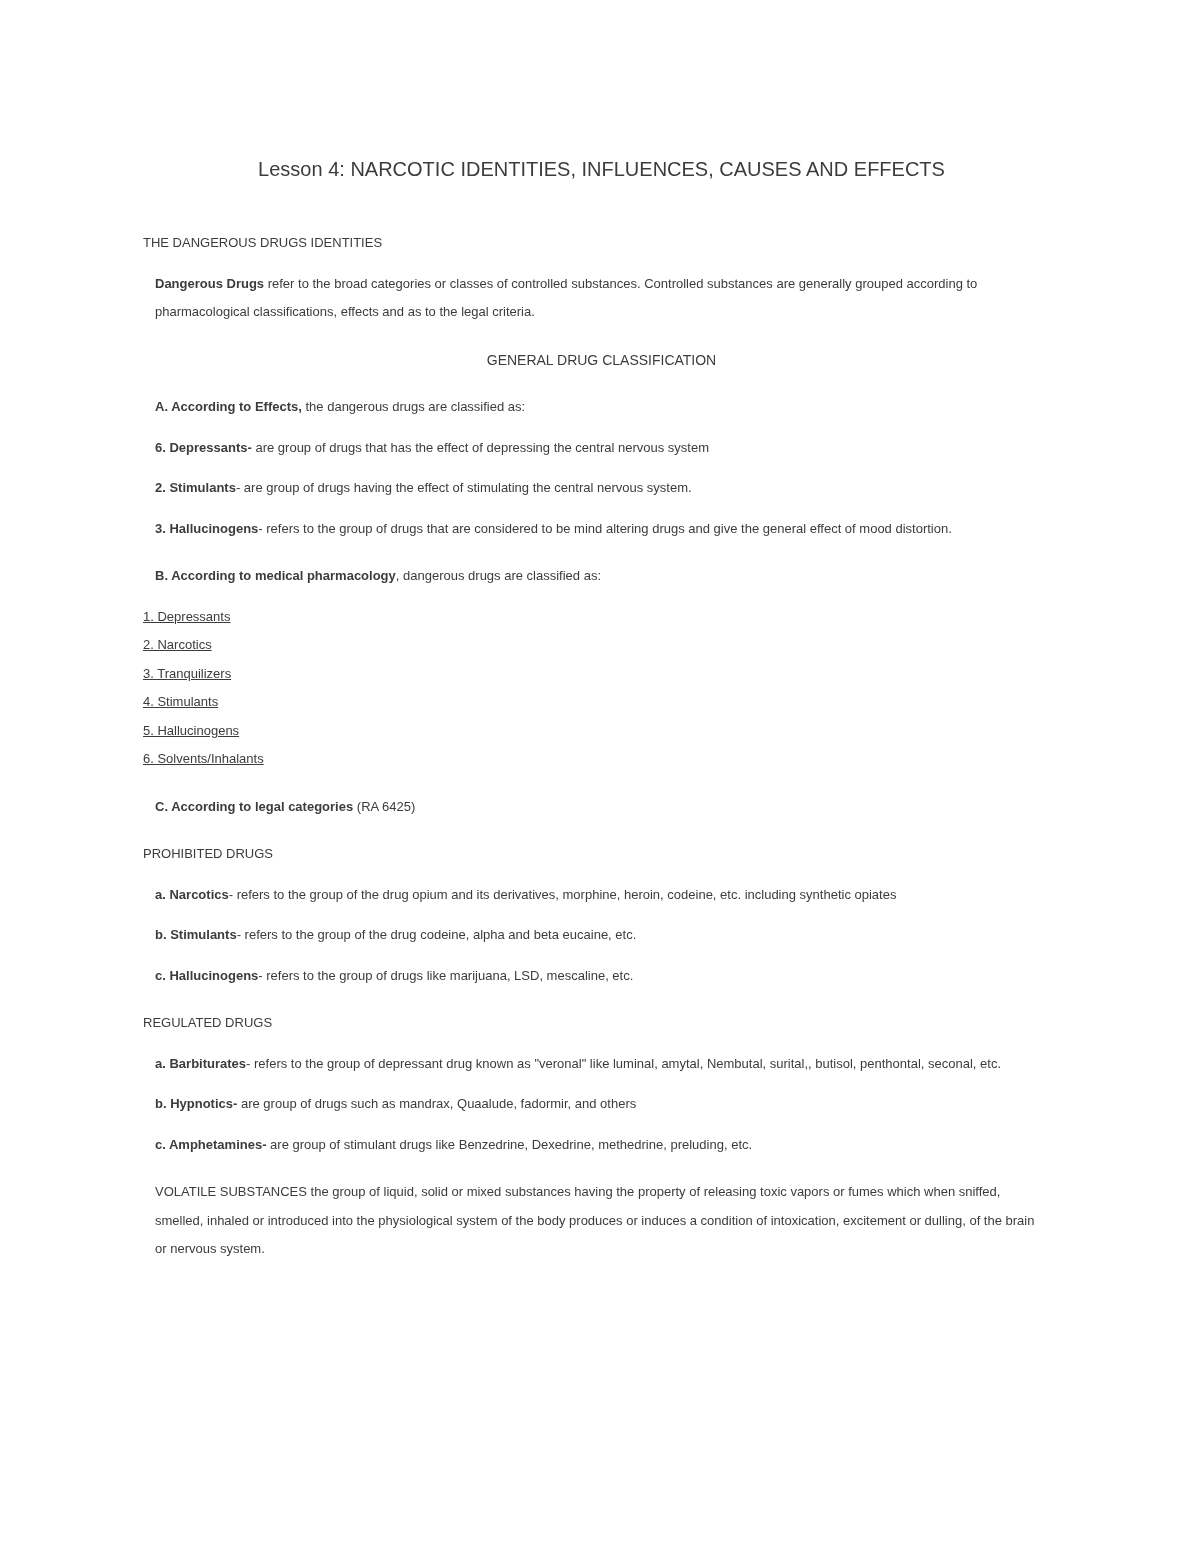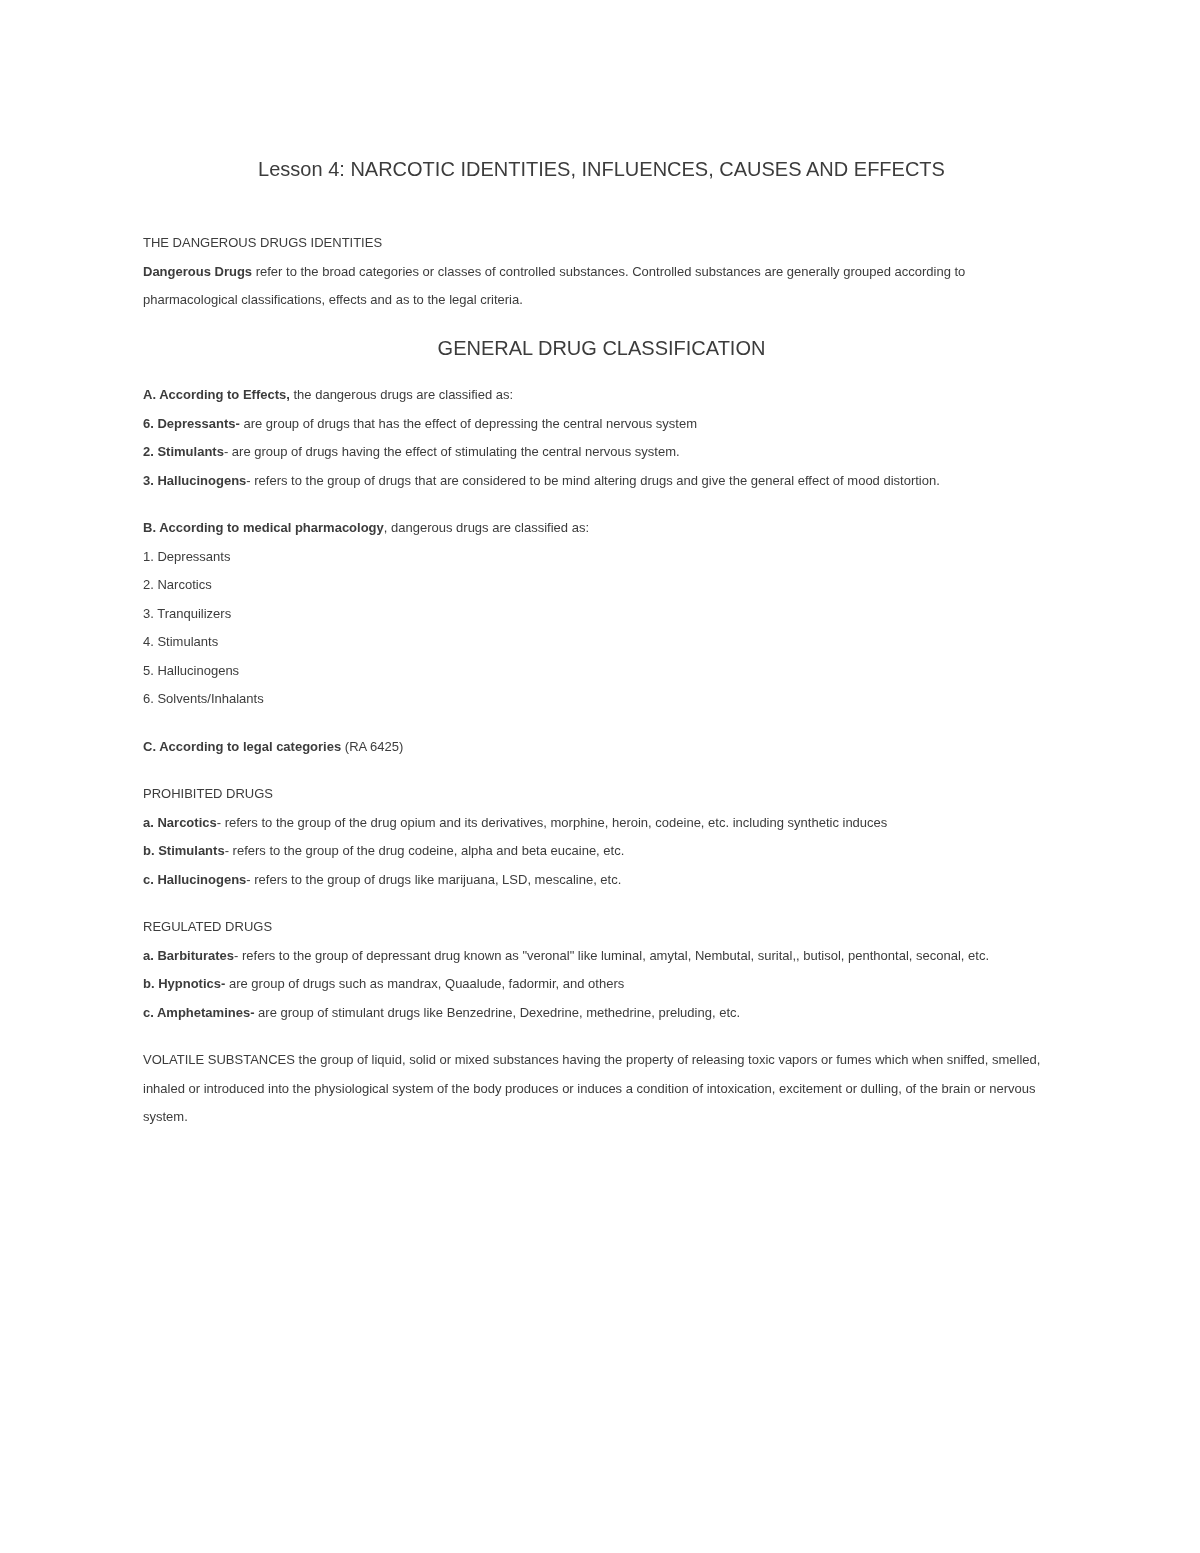--- a/index.html
+++ b/index.html
@@ -28,32 +28,32 @@
     margin: 13px 0 46px 0;
   }
   .block {
     margin: 0 0 19px 0;
   }
   .line, .para {
     font-size: 13px;
     line-height: 28.5px;
     margin: 0;
   }
-  .para { margin: 0; }
+  .para { margin: 12px; }
   .centered-heading {
-    font-size: 20px;
+    font-size: 14px;
     line-height: 28.5px;
     font-weight: 400;
     text-align: center;
     margin: 0 0 19px 0;
   }
   strong, .b {
     font-weight: 700;
   }
-  .list .line { margin: 0; }
+  .list .line { margin: 0; text-decoration: underline; }
 </style>
 </head>
 <body>
 
 <div class="doc">
 
   <h1 class="title">Lesson 4: NARCOTIC IDENTITIES, INFLUENCES, CAUSES AND EFFECTS</h1>
 
   <section class="block">
     <p class="line">THE DANGEROUS DRUGS IDENTITIES</p>
@@ -78,21 +78,21 @@
     <p class="line">5. Hallucinogens</p>
     <p class="line">6. Solvents/Inhalants</p>
   </section>
 
   <section class="block">
     <p class="para"><strong>C. According to legal categories</strong><span> (RA 6425)</span></p>
   </section>
 
   <section class="block">
     <p class="line">PROHIBITED DRUGS</p>
-    <p class="para"><strong>a. Narcotics</strong><span>- refers to the group of the drug opium and its derivatives, morphine, heroin, codeine, etc. including synthetic induces</span></p>
+    <p class="para"><strong>a. Narcotics</strong><span>- refers to the group of the drug opium and its derivatives, morphine, heroin, codeine, etc. including synthetic opiates</span></p>
     <p class="para"><strong>b. Stimulants</strong><span>- refers to the group of the drug codeine, alpha and beta eucaine, etc.</span></p>
     <p class="para"><strong>c. Hallucinogens</strong><span>- refers to the group of drugs like marijuana, LSD, mescaline, etc.</span></p>
   </section>
 
   <section class="block">
     <p class="line">REGULATED DRUGS</p>
     <p class="para"><strong>a. Barbiturates</strong><span>- refers to the group of depressant drug known as  "veronal" like luminal, amytal, Nembutal, surital,, butisol, penthontal, seconal, etc.</span></p>
     <p class="para"><strong>b. Hypnotics-</strong><span> are group of drugs  such as mandrax, Quaalude, fadormir, and others</span></p>
     <p class="para"><strong>c. Amphetamines-</strong><span> are group of stimulant drugs like Benzedrine, Dexedrine, methedrine, preluding, etc.</span></p>
   </section>

